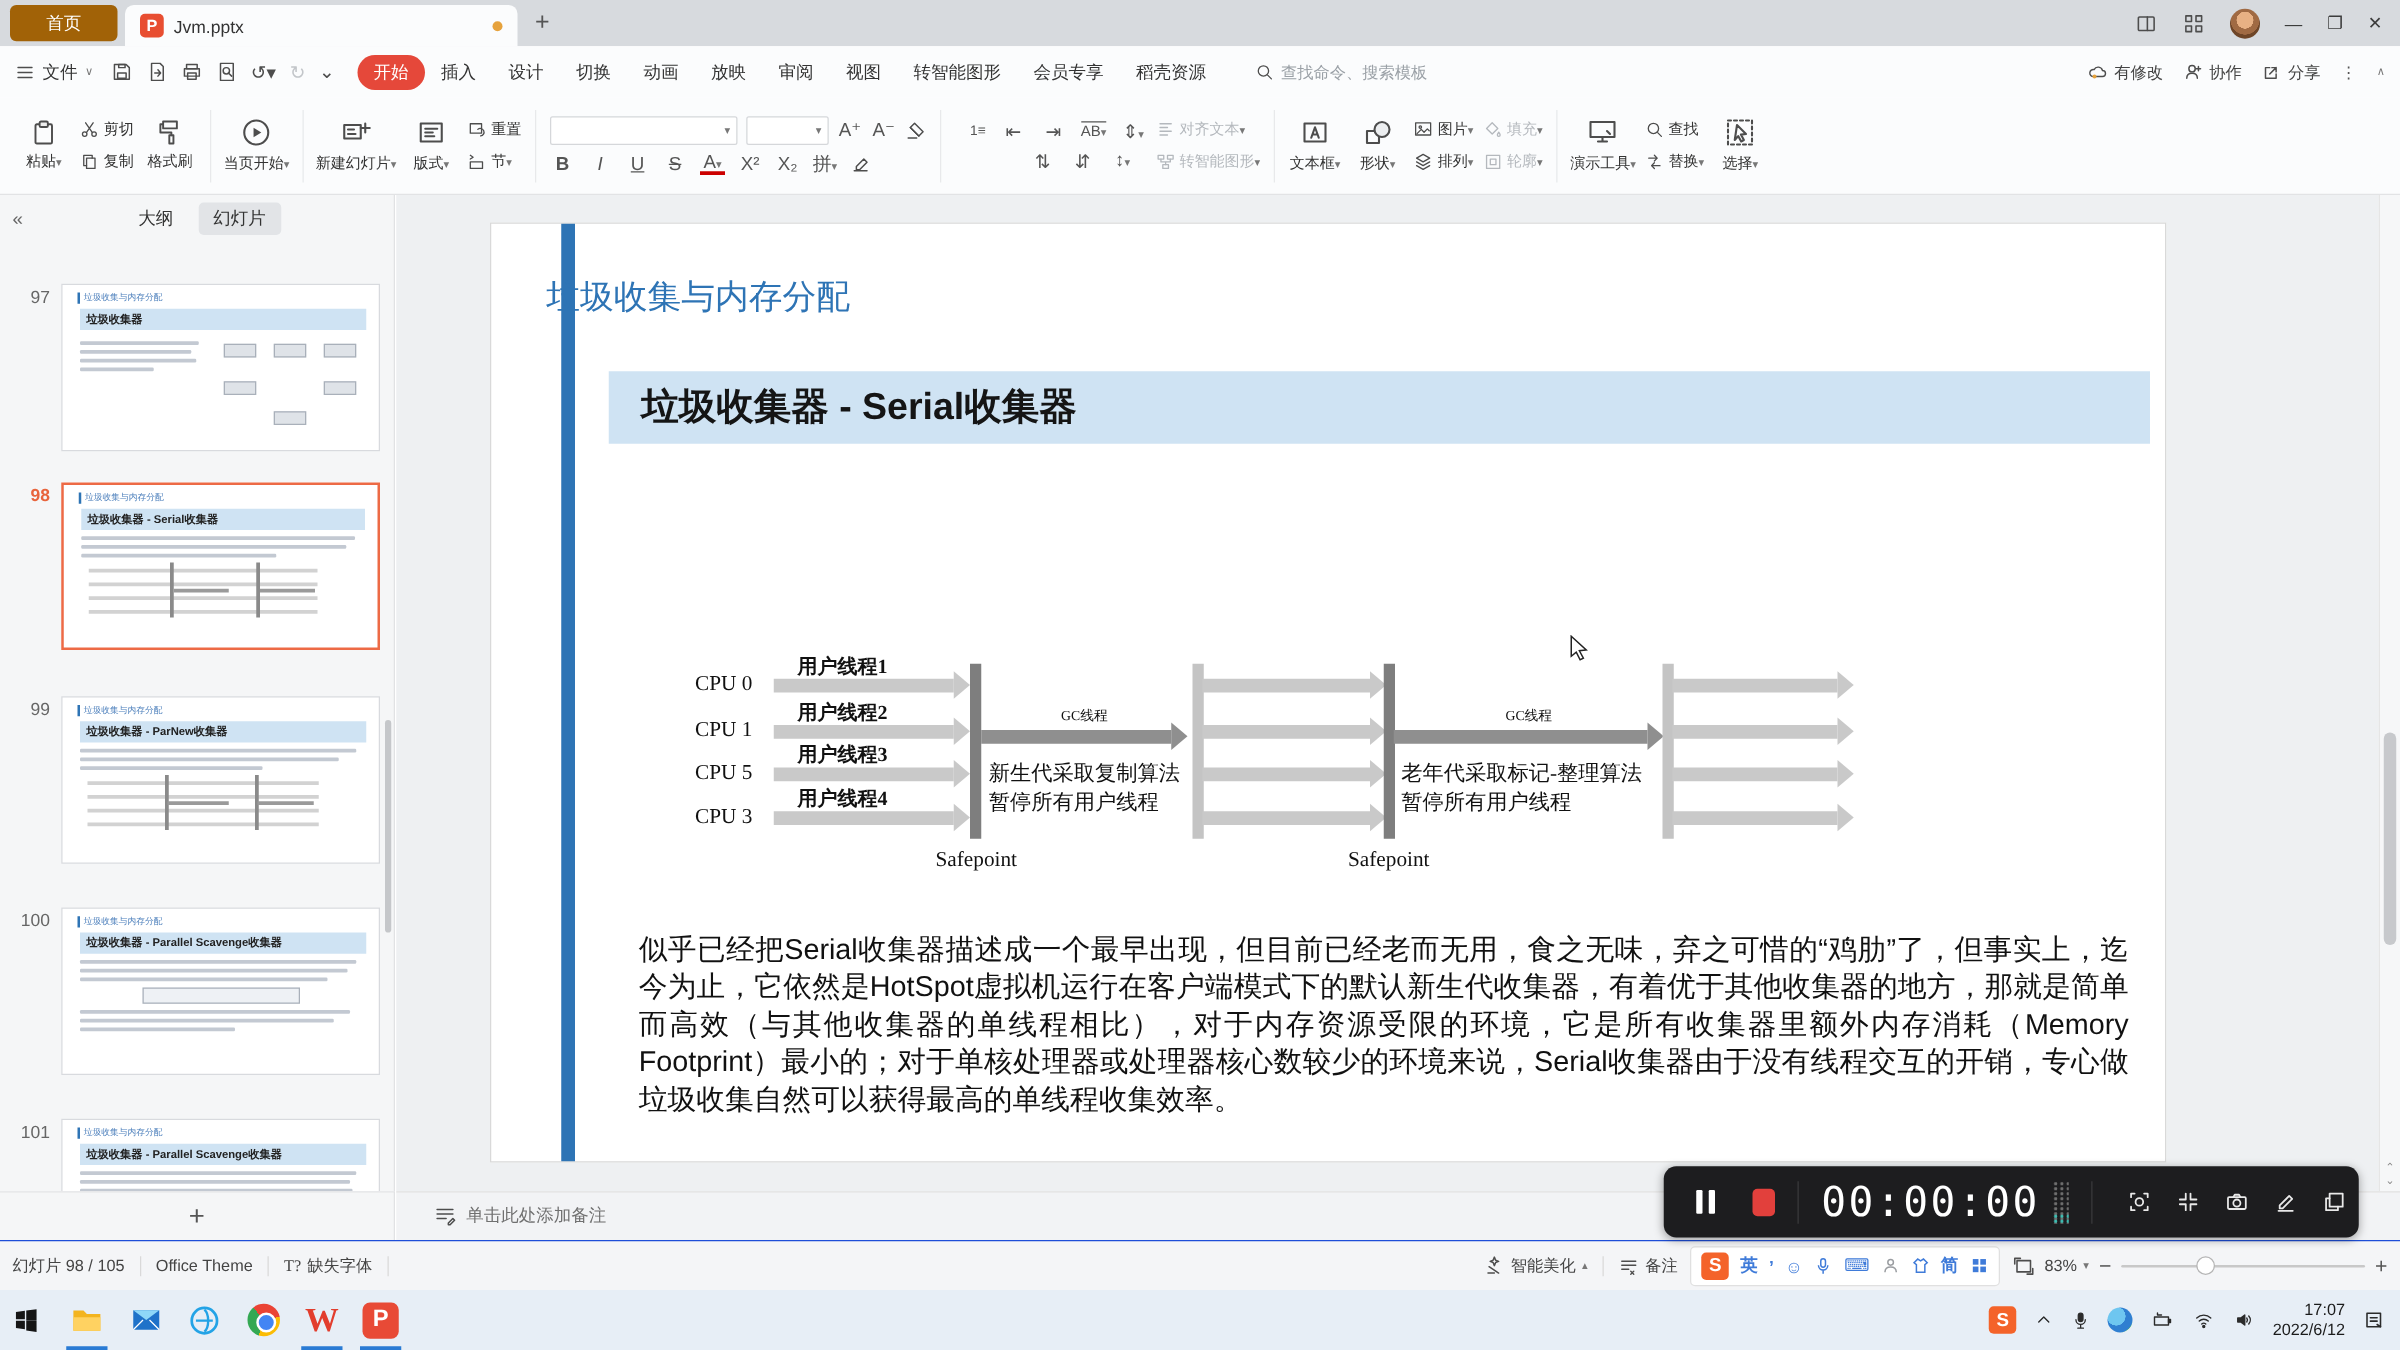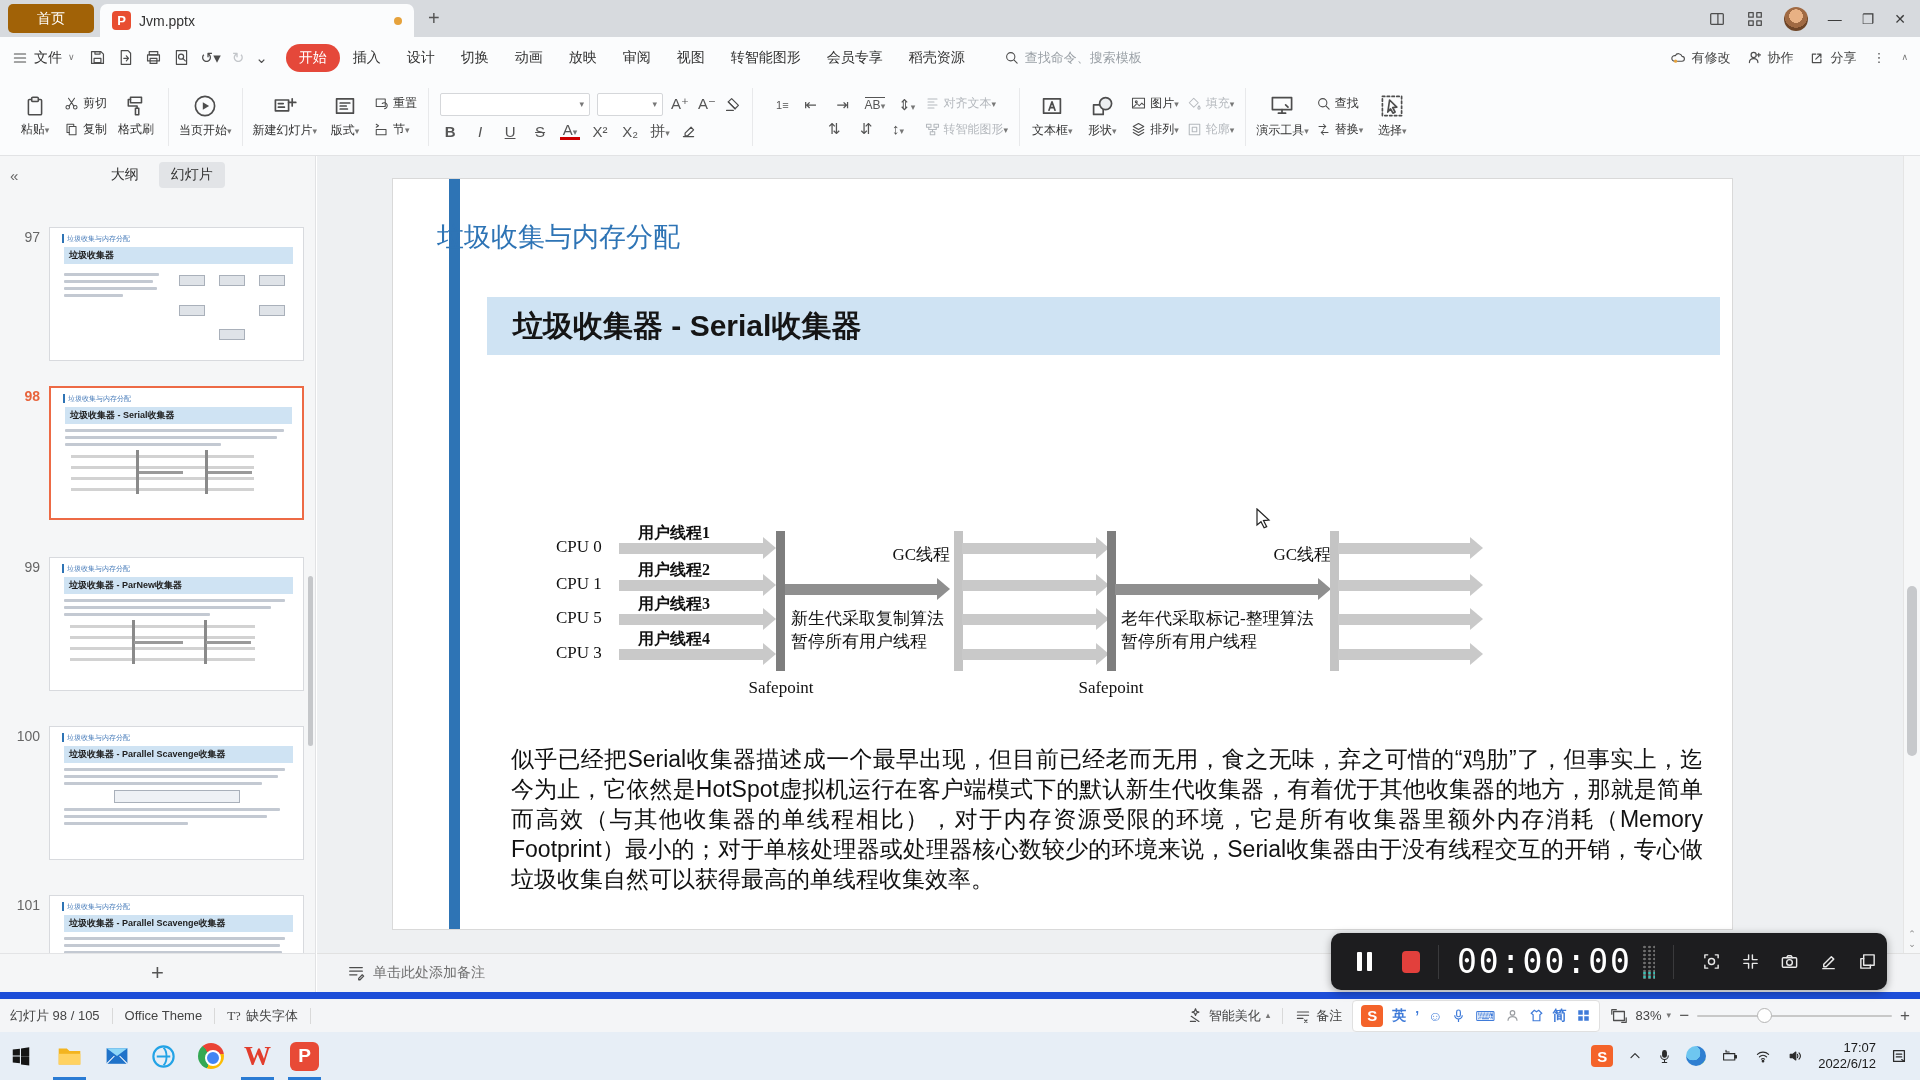--- a/index.html
+++ b/index.html
@@ -76,21 +76,21 @@
 .cpu{position:absolute;left:0;width:57px;text-align:left;font-size:17px;color:#111}
 .uth{position:absolute;left:82px;font-size:16px;font-weight:bold;color:#111}
 .uarrow{position:absolute;height:11px;background:#c9c9c9}
 .uarrow:after{content:"";position:absolute;right:-13px;top:-6px;border-left:13px solid #c9c9c9;border-top:11px solid transparent;border-bottom:11px solid transparent}
 .set1{left:63px;width:144px}.set2{left:406px;width:134px}.set3{left:782px;width:132px}
 .ar1{top:28px}.ar2{top:65px}.ar3{top:99px}.ar4{top:134px}
 .vbar{position:absolute;top:16px;height:140px;width:9px}
 .vbar.dk{background:#7e7e7e}.vbar.lt{background:#c4c4c4}
 .darrow{position:absolute;top:69px;height:11px;background:#8f8f8f}
 .darrow:after{content:"";position:absolute;right:-13px;top:-6px;border-left:13px solid #8f8f8f;border-top:11px solid transparent;border-bottom:11px solid transparent}
-.gclabel{position:absolute;top:28px;text-align:right;font-size:17px;color:#111}
+.gclabel{position:absolute;top:50px;text-align:center;font-size:11px;color:#111}
 .algo{position:absolute;top:92px;font-weight:normal;font-size:17px;line-height:23px;color:#111}
 .sp{position:absolute;top:163px;width:150px;text-align:center;font-size:17px;color:#111}
 
 .vscroll{position:absolute;right:0;top:0;bottom:0;width:17px;background:#f6f7f8;border-left:1px solid #e5e5e5}
 .vthumb{position:absolute;left:3px;width:10px;border-radius:5px;background:#c7c9cc}
 .sb-thumbtrack{position:absolute;right:2px;width:5px;border-radius:3px;background:#c5c7ca}
 
 .plusrow{position:absolute;bottom:88px;left:0;width:316px;height:39px;background:#f5f6f7;border-top:1px solid #e3e4e6;border-right:1px solid #e1e2e4;display:flex;align-items:center;justify-content:center}
 .plusrow span{font-size:22px;color:#555}
 .notesbar{position:absolute;bottom:88px;left:317px;right:0;height:39px;background:#f2f3f5;border-top:1px solid #e1e1e1;display:flex;align-items:center;padding-left:30px;gap:8px}
@@ -100,21 +100,21 @@
 .rec-pause{display:flex;gap:5px;margin-left:26px}
 .rec-pause i{display:block;width:5px;height:19px;background:#fff;border-radius:1px}
 .rec-stop{width:22px;height:22px;background:#e2403c;border-radius:4px;margin-left:30px}
 .rec-sep{width:1px;height:34px;background:#3a3a3c;margin:0 18px}
 .rec-time{font-family:"DejaVu Sans Mono","Liberation Mono",monospace;font-size:33px;color:#fff;letter-spacing:2px}
 .rec-meter{width:16px;height:34px;margin-left:10px;background-image:radial-gradient(circle,#6f6f6f 1px,transparent 1.6px);background-size:5px 4px;position:relative}
 .rec-meter:after{content:"";position:absolute;left:0;right:0;bottom:0;height:8px;background-image:radial-gradient(circle,#3fbfb4 1px,transparent 1.6px);background-size:5px 4px}
 .rec-btn{margin:0 10px}
 .ric{stroke:#e9e9e9;fill:none;stroke-width:1.5;stroke-linecap:round;stroke-linejoin:round}
 
-.statusbar{position:absolute;bottom:48px;left:0;right:0;height:40px;background:#f4f5f7;border-top:7px solid #1d4ed8;display:flex;align-items:center;font-size:13px;color:#444;padding:0 10px}
+.statusbar{position:absolute;bottom:48px;left:0;right:0;height:40px;background:#f4f5f7;border-top:1px solid #1d4ed8;display:flex;align-items:center;font-size:13px;color:#444;padding:0 10px}
 .st-sep{width:1px;height:16px;background:#d9d9d9;margin:0 12px}
 .st-item{display:flex;align-items:center;gap:5px}
 .ime{display:flex;align-items:center;gap:9px;background:#fff;border:1px solid #e0e0e0;border-radius:4px;height:32px;padding:0 8px;margin:0 10px}
 .ime .s{width:22px;height:22px;border-radius:4px;background:#f4632a;color:#fff;font-weight:bold;font-size:15px;display:flex;align-items:center;justify-content:center}
 .ime .b{color:#3f7bd9;font-size:14px;font-weight:bold}
 .zoomctl{display:flex;align-items:center;gap:8px;margin-left:8px}
 .ztrack{position:relative;width:195px;height:2px;background:#c8c8c8;border-radius:1px}
 .zhandle{position:absolute;top:-7px;left:60px;width:15px;height:15px;border-radius:50%;background:#fff;border:1px solid #b5b5b5}
 .zbtn{font-size:17px;color:#555}
 

